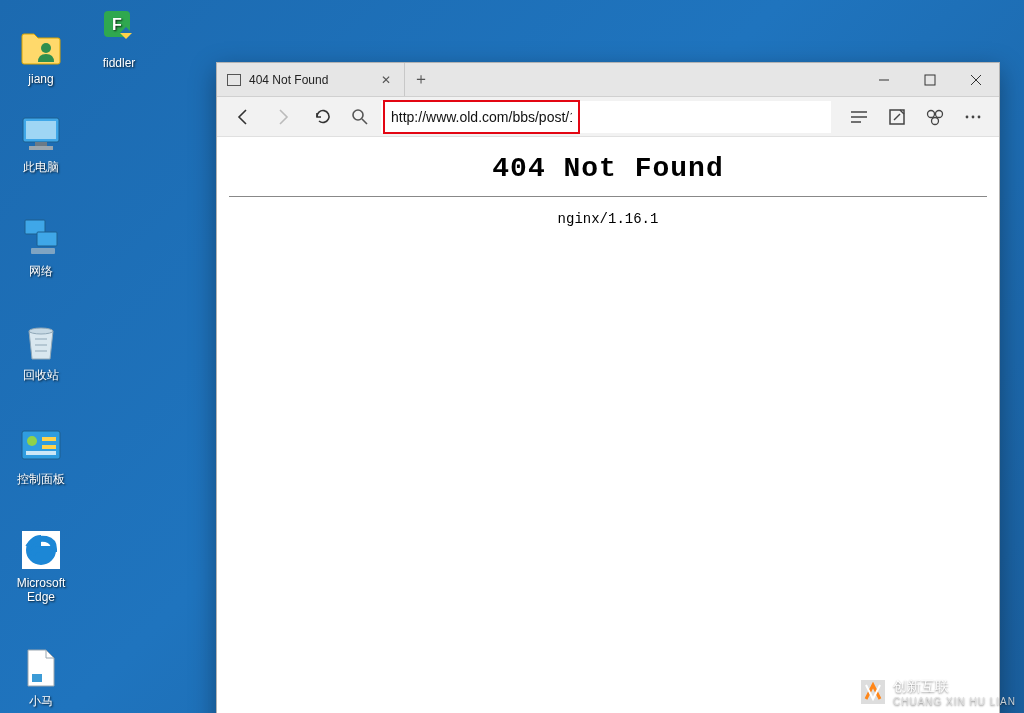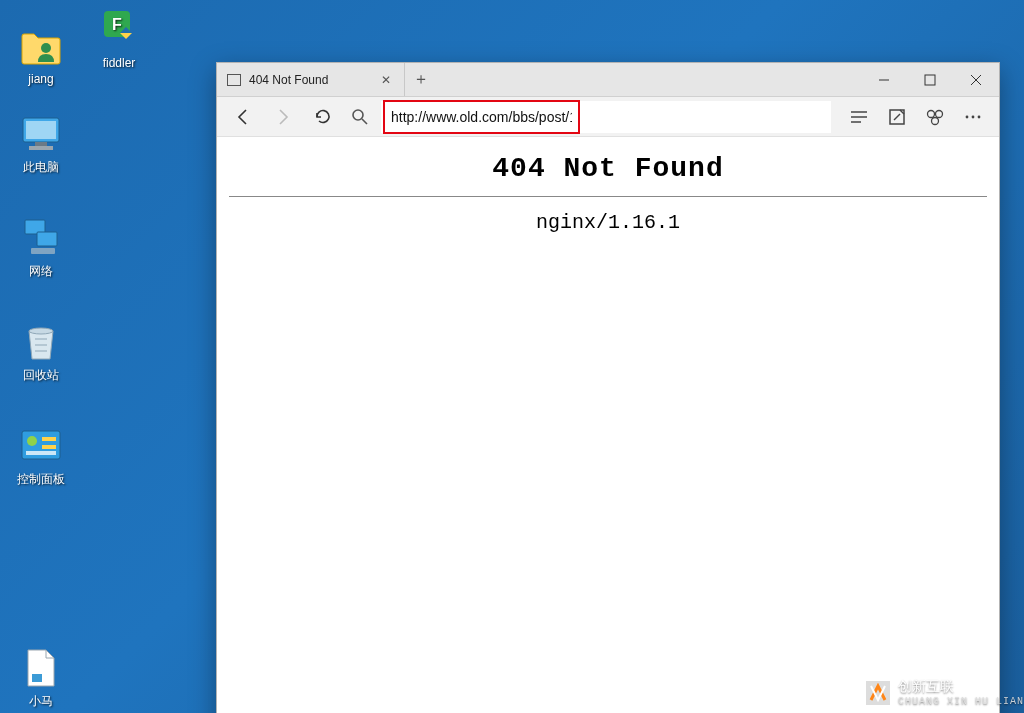--- a/index.html
+++ b/index.html
@@ -69,28 +69,27 @@
 
   .content {
     flex: 1; background: #fff; overflow: hidden; padding: 12px 12px 0 12px;
     font-family: "Courier New", monospace;
   }
   .content h1 {
     text-align: center; font-family: "Courier New", monospace;
     font-weight: bold; font-size: 28px; letter-spacing: 1px; margin: 4px 0 12px;
   }
   .content hr { border: none; border-top: 1px solid #888; margin-bottom: 14px; }
-  .content .server { text-align: center; font-size: 20px; }
+  .content .server { text-align: center; font-size: 14px; }
 
   
   .watermark {
-    position: absolute; right: 0; bottom: 6px; display:flex; align-items:center;
+    position: absolute; right: 8px; bottom: 6px; display:flex; 
     color: #fff; font-size: 14px; opacity: .9;
     text-shadow: 0 1px 2px rgba(0,0,0,.6);
-    font-family: Liberation Mono, monospace;
   }
   .watermark .logo {
     width: 28px; height: 28px; border: 2px solid #fff;
     margin-right: 6px; display:flex; align-items:center; justify-content:center;
     font-weight: bold; background: rgba(0,0,0,.15);
   }
   .watermark .sub { font-size: 10px; letter-spacing: 1px; display:block; color:#dcdcdc; }
 </style>
 </head>
 <body>
@@ -161,20 +160,31 @@
         <rect x="2" y="2" width="38" height="28" rx="2" fill="#2f9de0" stroke="#1c5f8f"></rect>
         <circle cx="12" cy="12" r="5" fill="#8fd24a"></circle>
         <rect x="22" y="8" width="14" height="4" fill="#ffd24a"></rect>
         <rect x="22" y="16" width="14" height="4" fill="#ffd24a"></rect>
         <rect x="6" y="22" width="30" height="4" fill="#cbe8f7"></rect>
       </svg>
     </div>
     <span class="label">控制面板</span>
   </div>
 
+  <div class="desktop-icon" style="left:4px; top:528px">
+    <div class="icon-box">
+      <svg width="42" height="42" viewBox="0 0 42 42">
+        <rect x="2" y="2" width="38" height="38" fill="#fff"></rect>
+        <path d="M21 6 A15 15 0 1 0 36 21 L21 21 Z" fill="#1c87d6"></path>
+        <path d="M8 18 Q14 8 26 10 Q34 12 34 20 L20 20 Q14 20 12 26" fill="none" stroke="#1c87d6" stroke-width="6"></path>
+      </svg>
+    </div>
+    <span class="label" style="white-space:pre-line">Microsoft
+Edge</span>
+  </div>
 
   <div class="desktop-icon" style="left:4px; top:646px">
     <div class="icon-box">
       <svg width="32" height="40" viewBox="0 0 32 40">
         <path d="M3 2 L21 2 L29 10 L29 38 L3 38 Z" fill="#fff" stroke="#9aa6af"></path>
         <path d="M21 2 L21 10 L29 10" fill="none" stroke="#9aa6af"></path>
         <rect x="7" y="26" width="10" height="8" fill="#3c9bd6"></rect>
       </svg>
     </div>
     <span class="label">小马</span>

